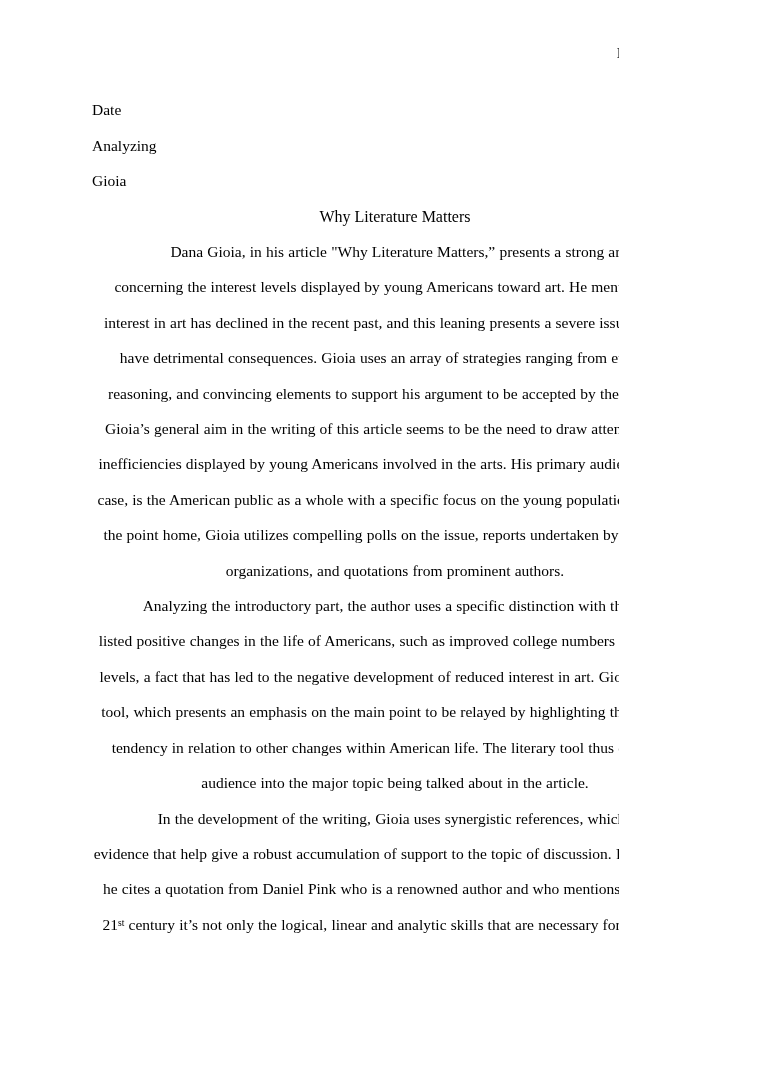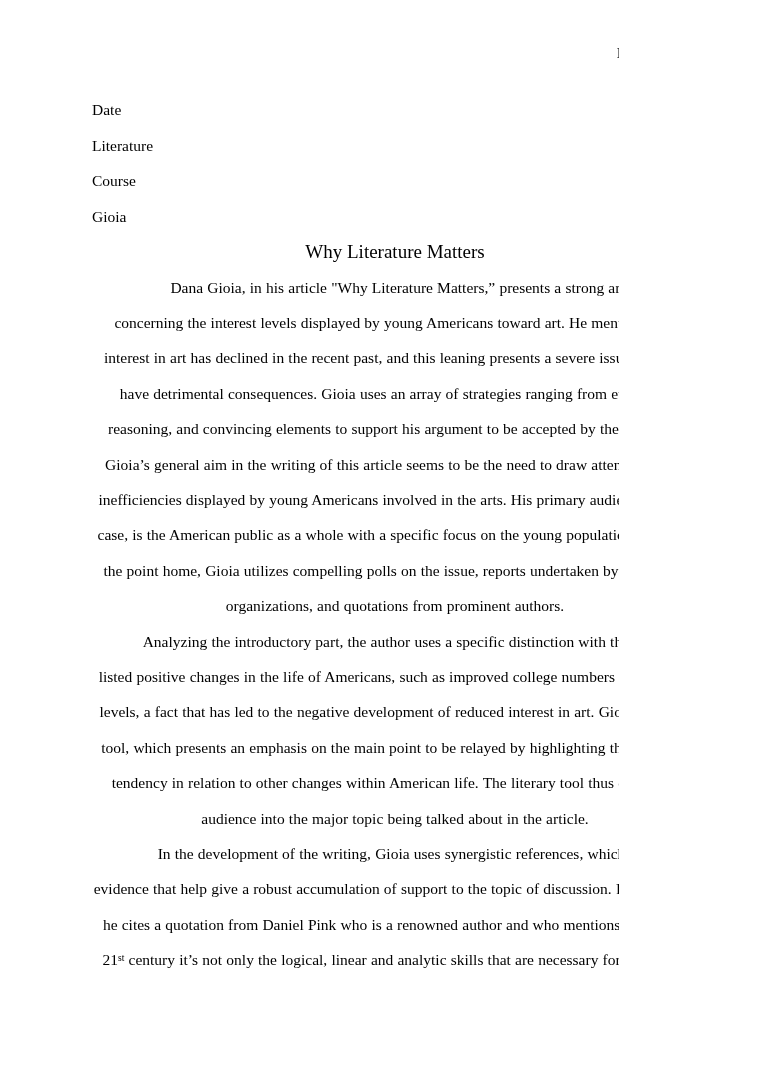--- a/index.html
+++ b/index.html
@@ -57,21 +57,21 @@
     margin: 0;
     line-height: 35.5px;
     white-space: pre;
   }
 
   .doc-title {
     margin: 0;
     text-align: center;
     line-height: 35.5px;
     font-weight: normal;
-    font-size: 19px;
+    font-size: 16px;
   }
 
   .para {
     margin: 0;
     text-indent: 47px;
     line-height: 35.4px;
     text-align: center;
     word-spacing: 0.02em;
   }
 
@@ -85,22 +85,21 @@
 <body>
 
 <div class="page">
 
   <div class="running-header">Last Name 1</div>
 
   <div class="doc-body">
 
     <div class="heading-block">
       <p class="heading-line">Date</p>
-      <p class="heading-line">Literature</p>
-      <p class="heading-line">Course</p>
+      <p class="heading-line">Analyzing</p>
       <p class="heading-line">Gioia</p>
     </div>
 
     <h1 class="doc-title">Why Literature Matters</h1>
 
     <p class="para">Dana Gioia, in his article "Why Literature Matters,” presents a strong argument concerning the interest levels displayed by young Americans toward art. He mentions that interest in art has declined in the recent past, and this leaning presents a severe issue that will have detrimental consequences. Gioia uses an array of strategies ranging from evidence, reasoning, and convincing elements to support his argument to be accepted by the audience. Gioia’s general aim in the writing of this article seems to be the need to draw attention to the inefficiencies displayed by young Americans involved in the arts. His primary audience, in this case, is the American public as a whole with a specific focus on the young population. To drive the point home, Gioia utilizes compelling polls on the issue, reports undertaken by prominent organizations, and quotations from prominent authors.</p>
     <p class="para">Analyzing the introductory part, the author uses a specific distinction with the numerous listed positive changes in the life of Americans, such as improved college numbers and income levels, a fact that has led to the negative development of reduced interest in art. Gioia uses this tool, which presents an emphasis on the main point to be relayed by highlighting this negative tendency in relation to other changes within American life. The literary tool thus draws the audience into the major topic being talked about in the article.</p>
     <p class="para">In the development of the writing, Gioia uses synergistic references, which serve as evidence that help give a robust accumulation of support to the topic of discussion. For instance, he cites a quotation from Daniel Pink who is a renowned author and who mentions that in the 21<sup class="ordinal">st</sup> century it’s not only the logical, linear and analytic skills that are necessary for success in</p>
 
   </div>

